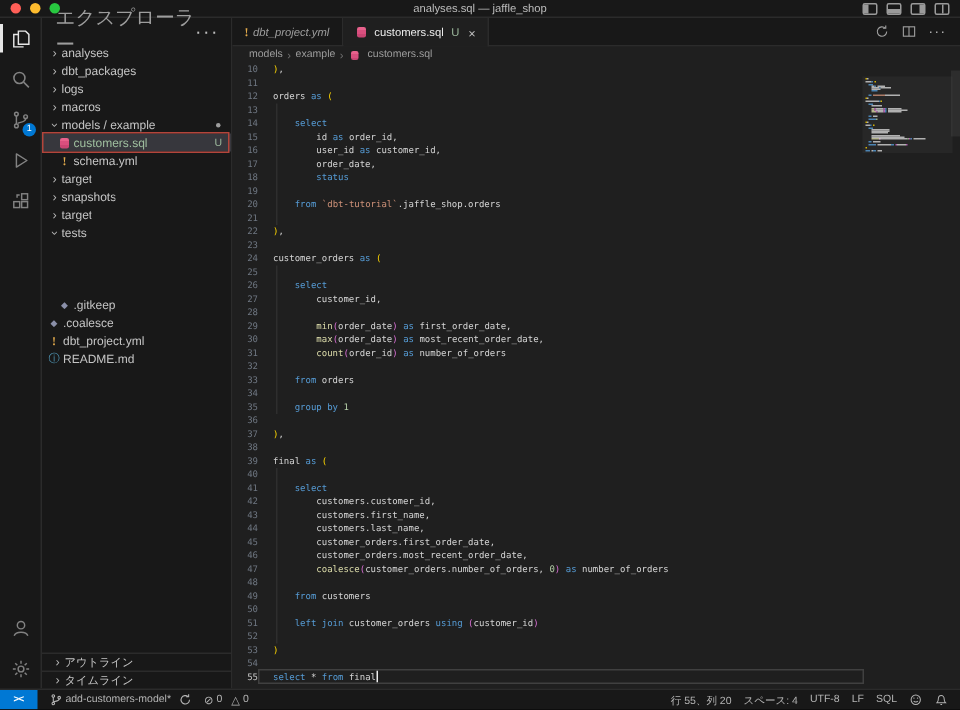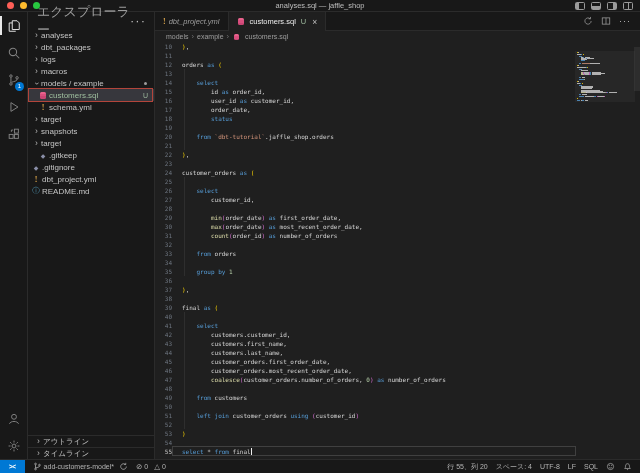--- a/index.html
+++ b/index.html
@@ -224,27 +224,31 @@
           <span class="tlabel">target</span>
         </div>
         <div class="trow" style="padding-left: 4px;">
           <span class="chev">›</span>
           <span class="tlabel">snapshots</span>
         </div>
         <div class="trow" style="padding-left: 4px;">
           <span class="chev">›</span>
           <span class="tlabel">target</span>
         </div>
-        <div class="trow" style="padding-left: 11px;">
+        <div class="trow" style="padding-left: 4px;">
+          <span class="chev open">›</span>
+          <span class="tlabel">tests</span>
+        </div>
+        <div class="trow" style="padding-left: 11px; margin-top: 36px;">
           <span class="ficon giticon">◆</span>
           <span class="tlabel">.gitkeep</span>
         </div>
         <div class="trow" style="padding-left: 4px;">
           <span class="ficon giticon">◆</span>
-          <span class="tlabel">.gitignore</span>
+          <span class="tlabel">.coalesce</span>
         </div>
         <div class="trow" style="padding-left: 4px;">
           <span class="ficon warnicon">!</span>
           <span class="tlabel">dbt_project.yml</span>
         </div>
         <div class="trow" style="padding-left: 4px;">
           <span class="ficon infoicon">ⓘ</span>
           <span class="tlabel">README.md</span>
         </div>
       </div>

